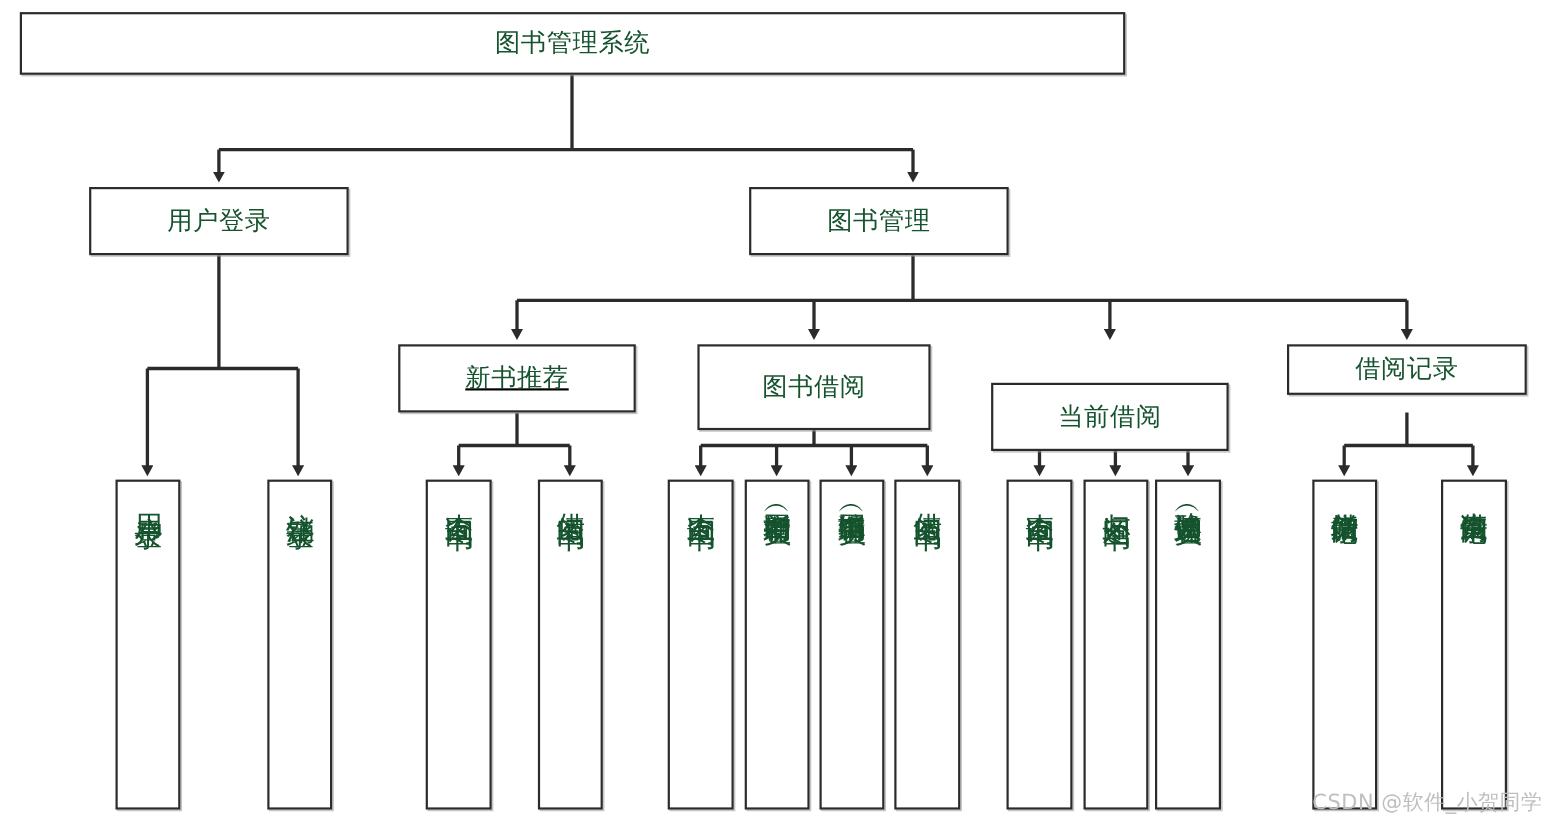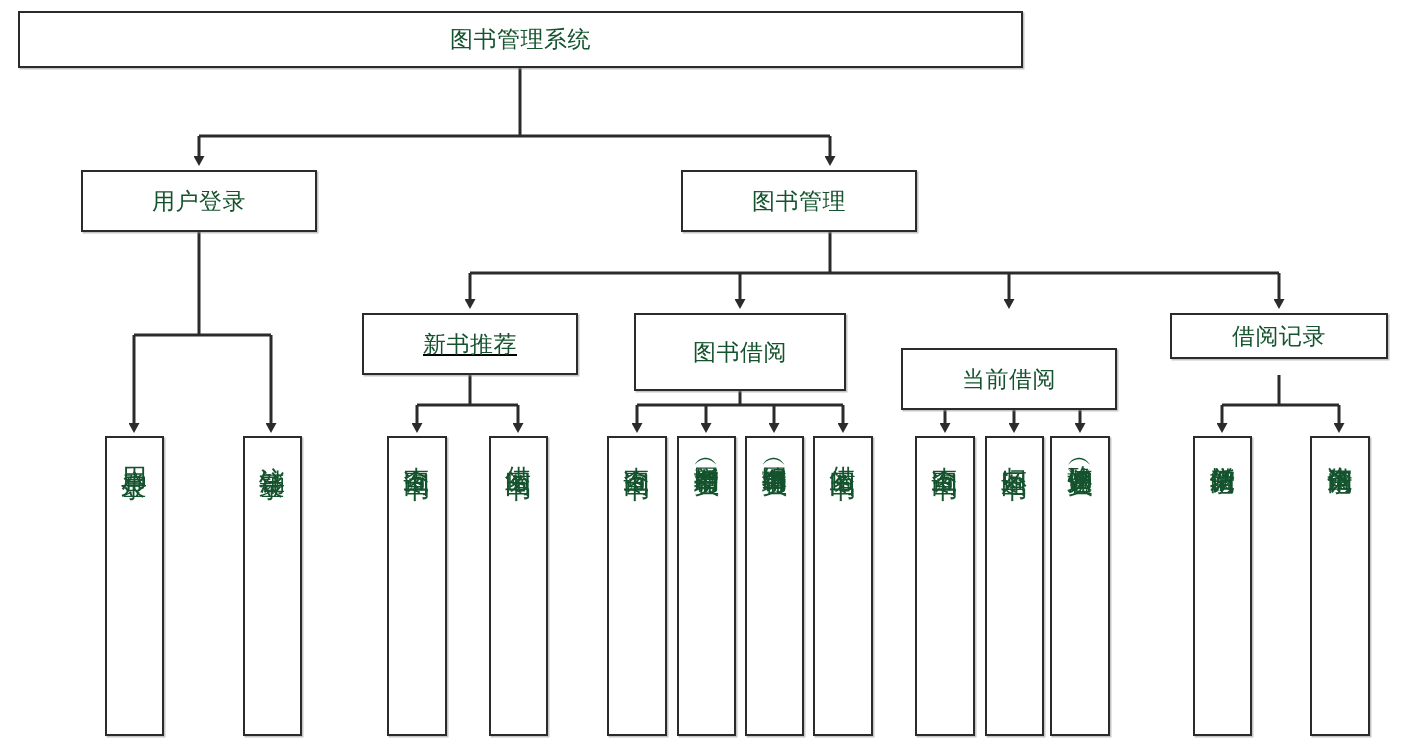--- a/index.html
+++ b/index.html
@@ -200,14 +200,15 @@
   </div>
 
   <div class="node vertical tall-text" style="left:1193px; top:436px; width:59px; height:300px;">
     <span class="label">新增借阅记录</span>
   </div>
 
   <div class="node vertical tall-text" style="left:1310px; top:436px; width:60px; height:300px;">
     <span class="label">查询借阅记录</span>
   </div>
 
+  <div class="watermark" style="left:1193px; top:716px;">CSDN @软件_小贺同学</div>
 
 </div>
 
 </body></html>

